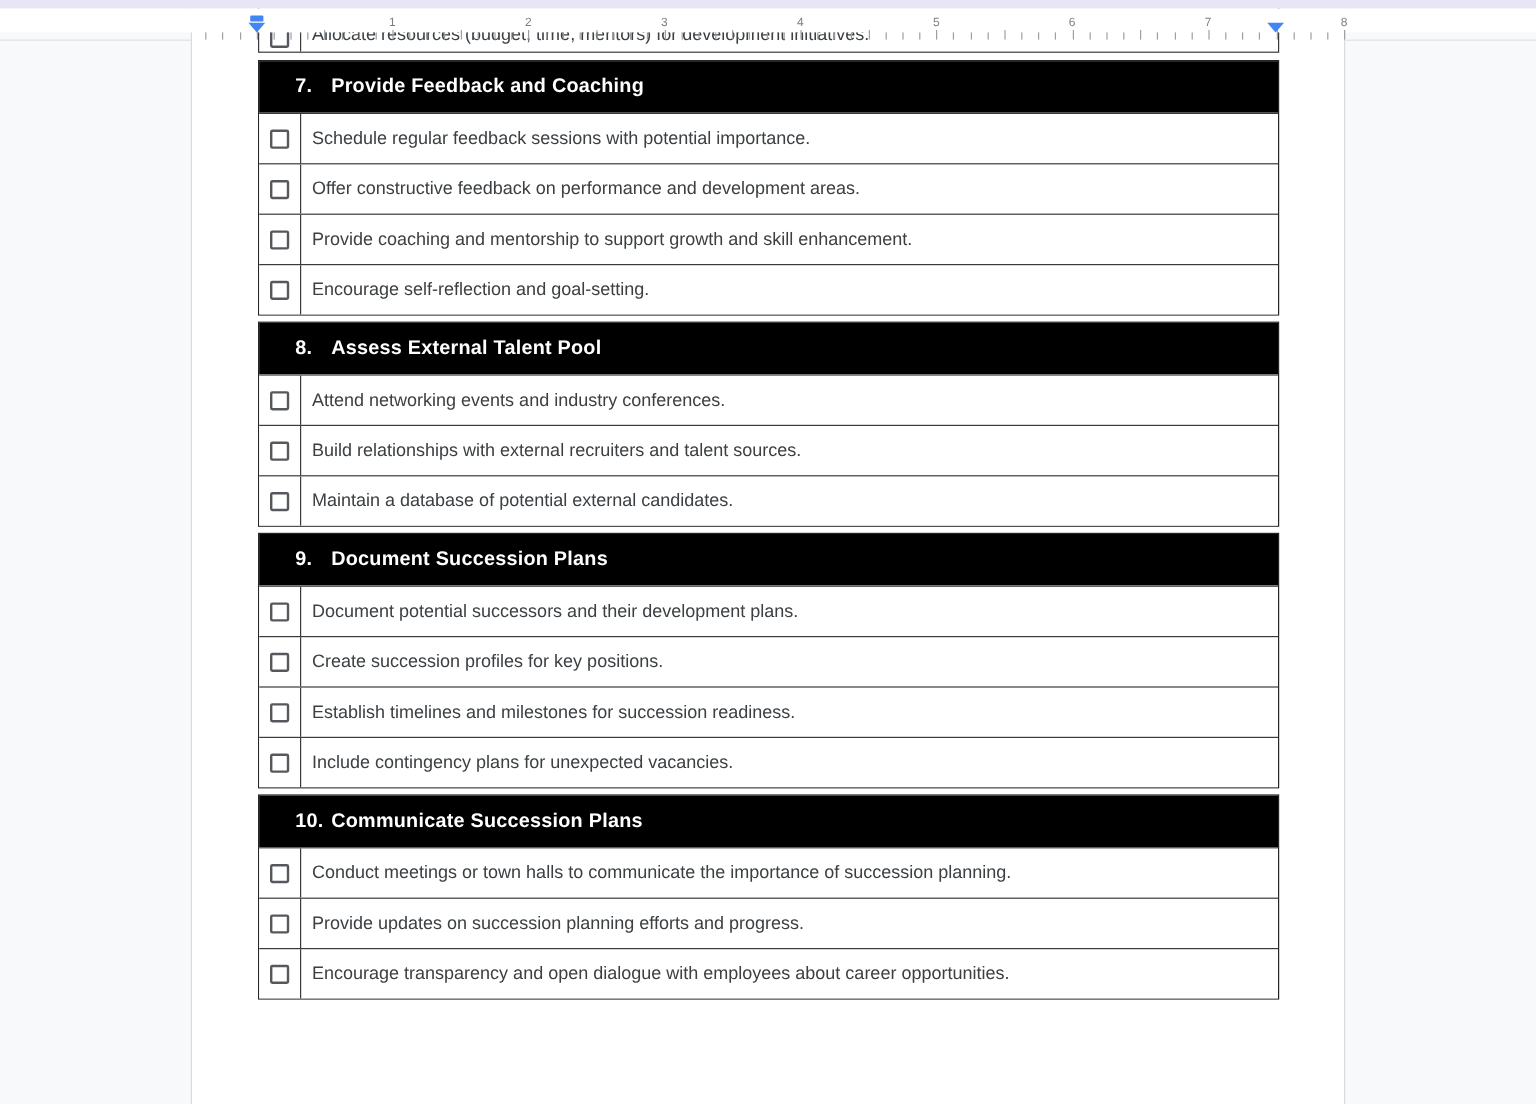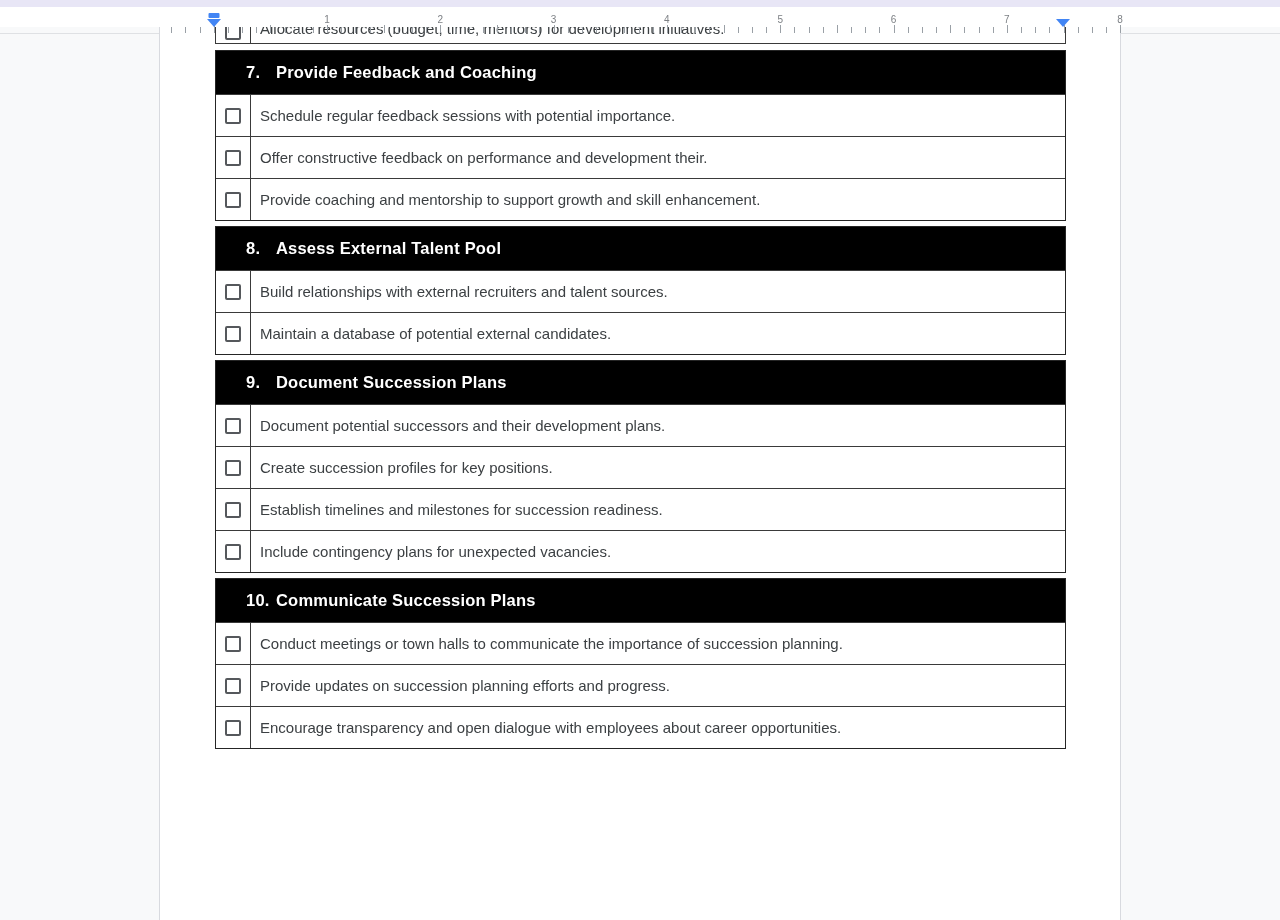--- a/index.html
+++ b/index.html
@@ -94,40 +94,52 @@
     <div class="cb-cell">
       <div class="checkbox"></div>
     </div>
     <div class="item-text">Schedule regular feedback sessions with potential importance.</div>
   </div>
 
   <div class="row">
     <div class="cb-cell">
       <div class="checkbox"></div>
     </div>
-    <div class="item-text">Offer constructive feedback on performance and development their.</div>
+    <div class="item-text">Offer constructive feedback on performance and development areas.</div>
   </div>
 
   <div class="row">
     <div class="cb-cell">
       <div class="checkbox"></div>
     </div>
     <div class="item-text">Provide coaching and mentorship to support growth and skill enhancement.</div>
   </div>
 
+  <div class="row">
+    <div class="cb-cell">
+      <div class="checkbox"></div>
+    </div>
+    <div class="item-text">Encourage self-reflection and goal-setting.</div>
+  </div>
 </div>
   </div>
 
   <div class="section">
     <div class="section-header">
       <span class="section-number">8.</span>
       <span class="section-title">Assess External Talent Pool</span>
     </div>
     <div>
 
+  <div class="row">
+    <div class="cb-cell">
+      <div class="checkbox"></div>
+    </div>
+    <div class="item-text">Attend networking events and industry conferences.</div>
+  </div>
 
   <div class="row">
     <div class="cb-cell">
       <div class="checkbox"></div>
     </div>
     <div class="item-text">Build relationships with external recruiters and talent sources.</div>
   </div>
 
   <div class="row">
     <div class="cb-cell">

